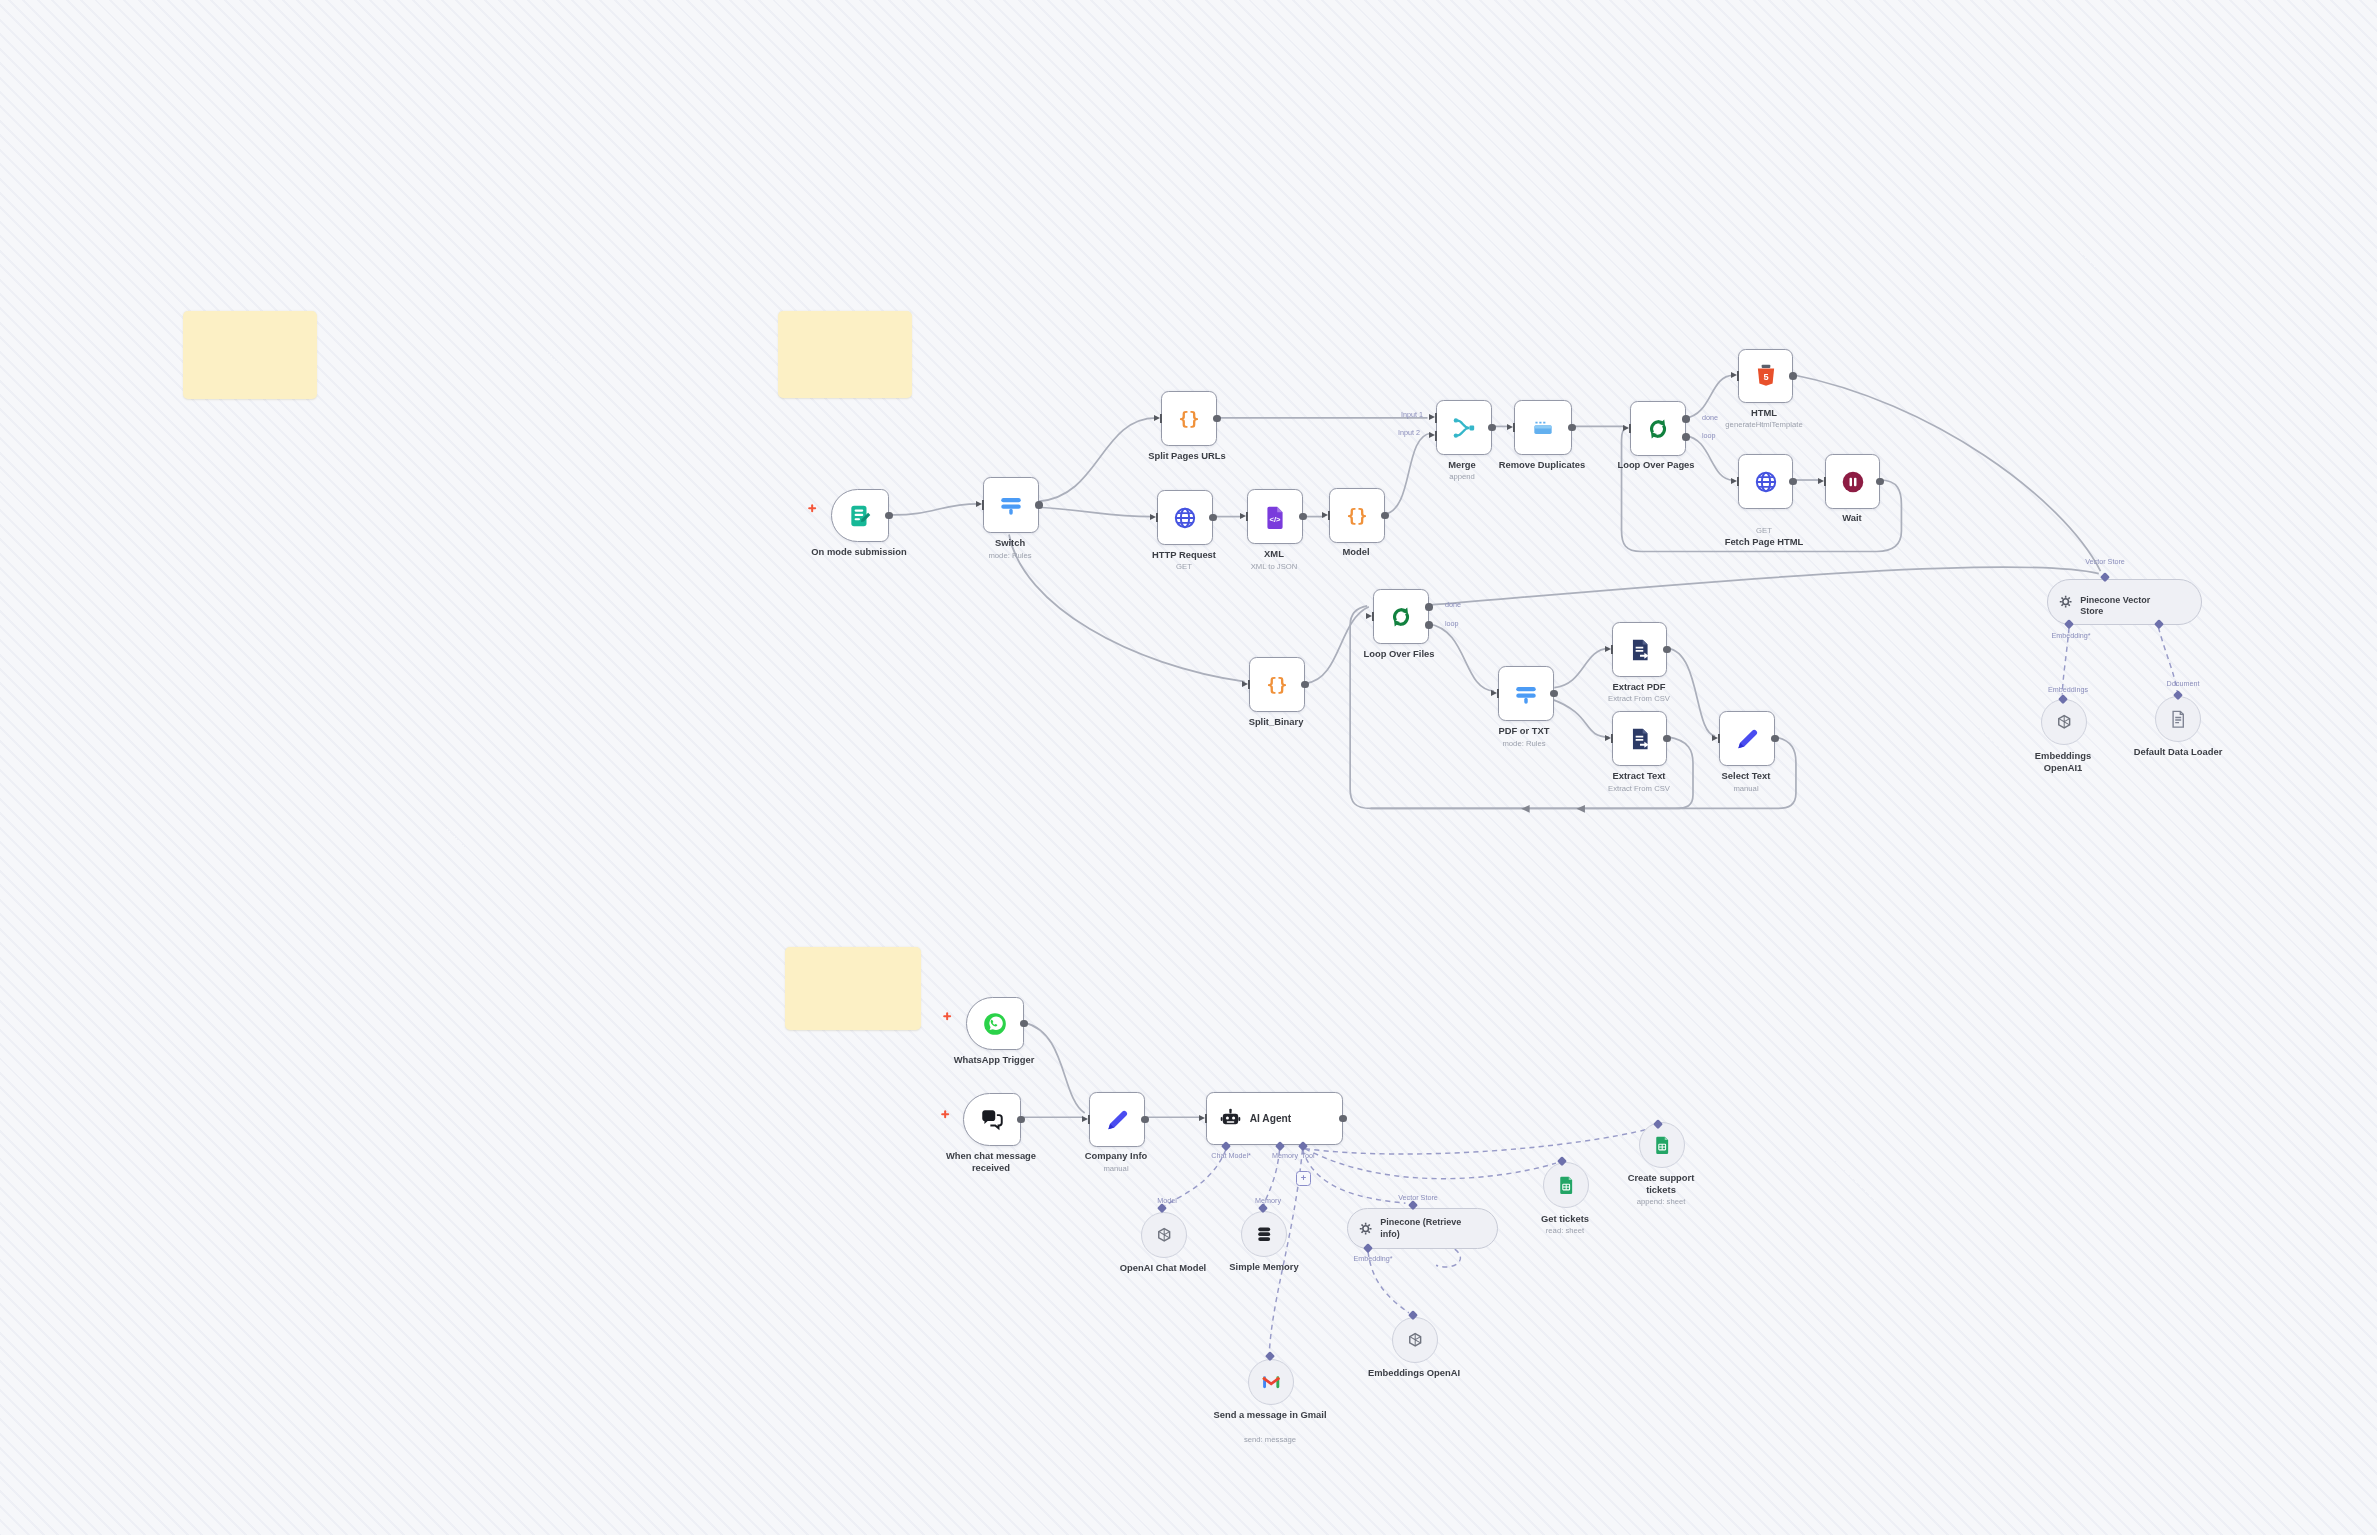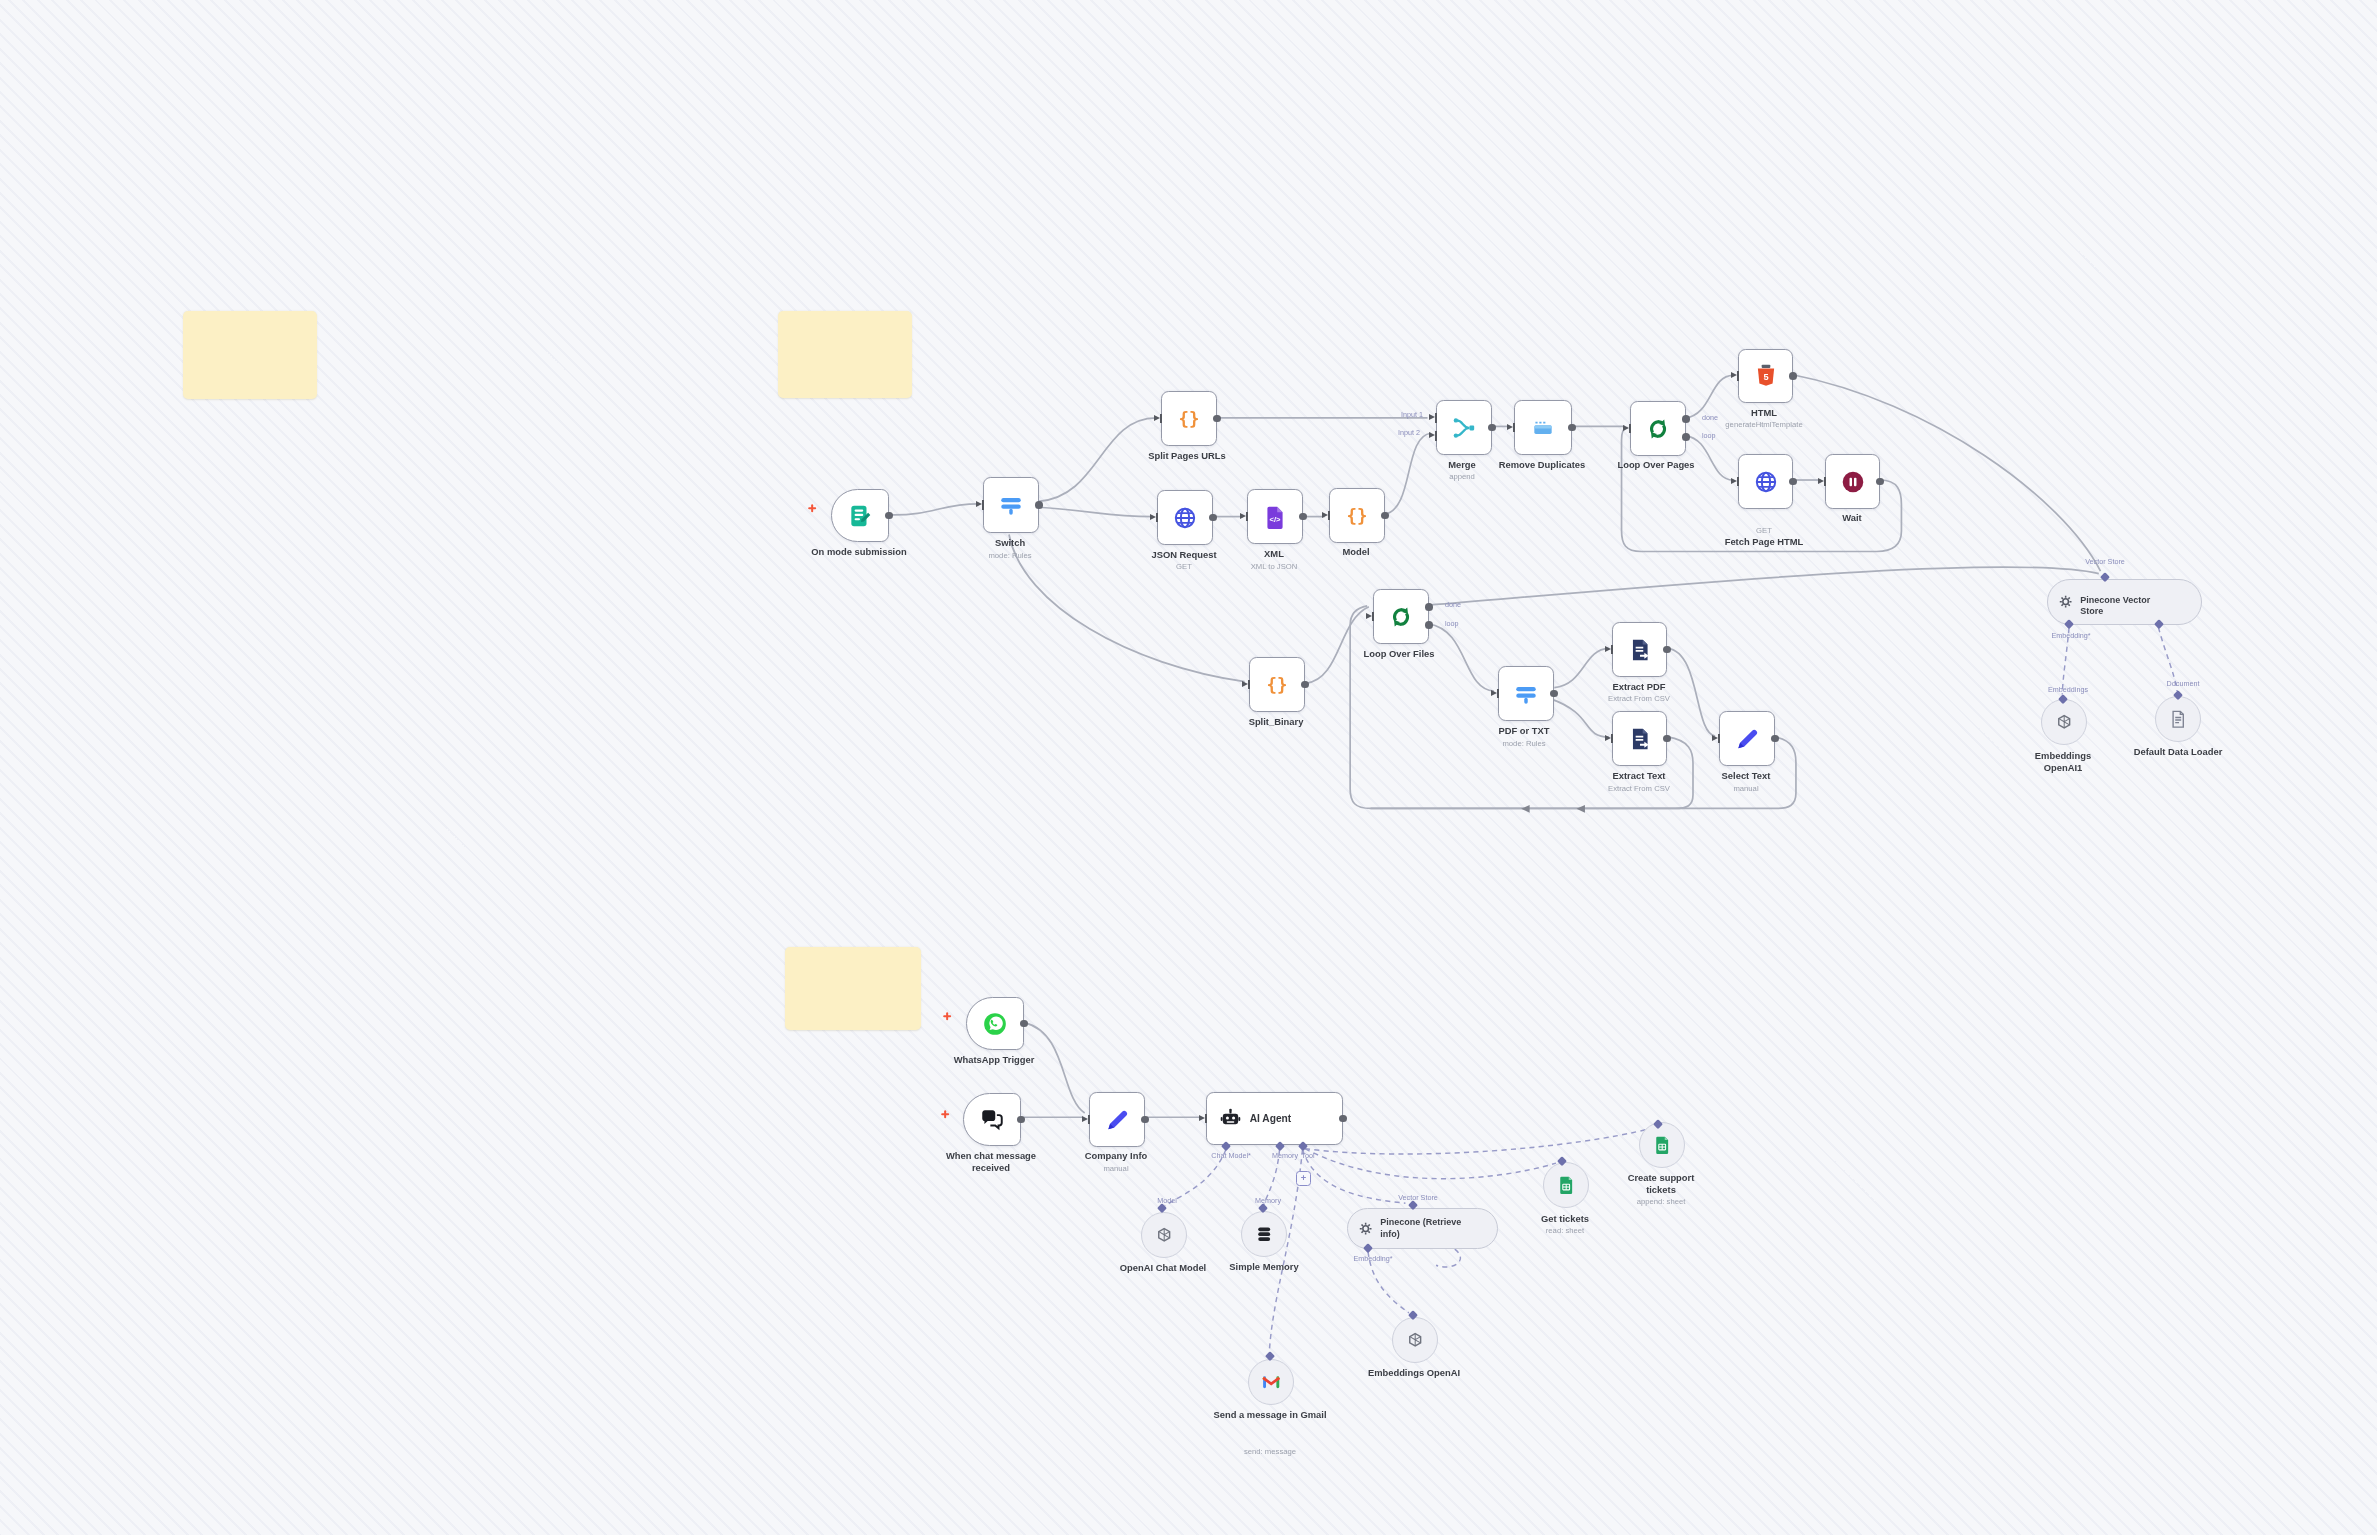--- a/index.html
+++ b/index.html
@@ -139,21 +139,21 @@
           <svg viewBox="0 0 24 24" fill="none" stroke="#4553e0" stroke-width="1.8">
             <circle cx="12" cy="12" r="8.5"></circle>
             <ellipse cx="12" cy="12" rx="3.8" ry="8.5"></ellipse>
             <path d="M3.5 12 h17 M5 7.5 h14 M5 16.5 h14"></path>
           </svg>
         </span>
         <span class="inarrow" style="top: calc(50% - 3.8px);"></span>
         <span class="inbar" style="top: calc(50% - 4.7px);"></span>
         <span class="outdot" style="top: calc(50% - 3.8px);"></span>
       </div>
-      <div class="nlabel" style="left: 1184px; top: 549px; width: 128px;">JSON Request</div>
+      <div class="nlabel" style="left: 1184px; top: 549px; width: 128px;">HTTP Request</div>
       <div class="nsub" style="left: 1184px; top: 562px; width: 136px;">GET</div>
       <div class="nodebox node" style="left: 1247px; top: 489px; width: 54px; height: 53px;">
         <span class="icon" style="width: 26px; height: 26px;">
           <svg viewBox="0 0 24 24">
             <path d="M6 2.5 h8 l5 5 v14 a1.5 1.5 0 0 1 -1.5 1.5 h-11 a1.5 1.5 0 0 1 -1.5 -1.5 v-17.5 a1.5 1.5 0 0 1 1.5 -1.5 z" fill="#7a3bdc"></path>
             <path d="M14 2.5 l5 5 h-5 z" fill="#a77ae8"></path>
             <text x="12" y="16.5" font-size="7" font-weight="bold" fill="#fff" text-anchor="middle" font-family="Liberation Sans, sans-serif">&lt;/&gt;</text>
           </svg>
         </span>
         <span class="inarrow" style="top: calc(50% - 3.8px);"></span>
@@ -493,21 +493,21 @@
         <span class="icon" style="width: 20.4px; height: 20.4px;">
           <svg viewBox="0 0 24 24">
             <rect x="2.5" y="5" width="3.4" height="14" rx="1.7" fill="#4285f4"></rect>
             <rect x="18.1" y="5" width="3.4" height="14" rx="1.7" fill="#34a853"></rect>
             <path d="M2.5 6.8 l3.4 2.6 M21.5 6.8 l-3.4 2.6" stroke="#fbbc04" stroke-width="3.2"></path>
             <path d="M2.5 7 L12 14 21.5 7" fill="none" stroke="#ea4335" stroke-width="3.2"></path>
           </svg>
         </span>
       </div>
       <div class="nlabel" style="left: 1270px; top: 1409px; width: 115px;">Send a message in Gmail</div>
-      <div class="nsub" style="left: 1270px; top: 1435px; width: 136px; margin-top: 12px;">send: message</div>
+      <div class="nsub" style="left: 1270px; top: 1435px; width: 136px;">send: message</div>
     </div>
   <div id="layer-overlays">
       <div class="flabel r" style="left: 1423px; top: 410px;">Input 1</div>
       <div class="flabel r" style="left: 1420px; top: 428px;">Input 2</div>
       <div class="flabel l" style="left: 1692px; top: 413px;">done</div>
       <div class="flabel l" style="left: 1692px; top: 431px;">loop</div>
       <div class="flabel l" style="left: 1435px; top: 600px;">done</div>
       <div class="flabel l" style="left: 1435px; top: 619px;">loop</div>
       <div class="flabel c" style="left: 2100px; top: 557px;">Vector Store</div>
       <div class="flabel c" style="left: 2066px; top: 631px;">Embedding*</div>

